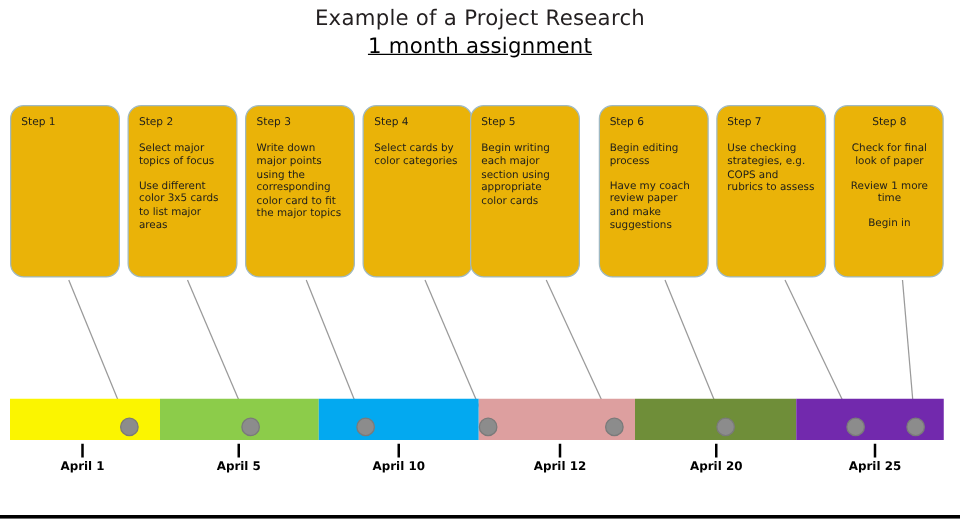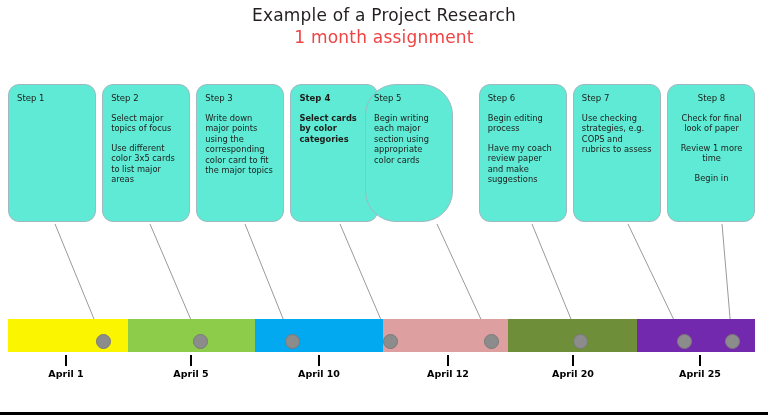--- a/index.html
+++ b/index.html
@@ -28,39 +28,40 @@
     text-align: center;
   }
   .title-line-1 {
     font-size: 17px;
     color: #231f20;
     line-height: 22px;
     letter-spacing: 0.2px;
   }
   .title-line-2 {
     font-size: 17px;
-    color: #ef4444;
+    color: #000000;
     line-height: 22px;
     letter-spacing: 0.2px;
+    text-decoration: underline;
   }
 
   
   #steps-layer {
     position: absolute;
     left: 0;
     top: 84px;
     width: 768px;
     height: 140px;
   }
   .step-box {
     position: absolute;
     top: 0;
     width: 88px;
     height: 138px;
-    background: #5eead4;
+    background: #eab308;
     border: 1px solid #9fb9c2;
     border-radius: 11px;
     box-sizing: border-box;
     padding: 8px 7px 4px 8px;
     overflow: hidden;
   }
   .step-title {
     font-size: 8.5px;
     color: #1d1d1b;
     line-height: 11px;
@@ -156,25 +157,25 @@
       </div>
       <div class="step-box" style="left: 102.143px;">
         <div class="step-title">Step 2</div>
         <div class="step-para">Select major topics of focus</div>
         <div class="step-para">Use different color 3x5 cards to list major areas</div>
       </div>
       <div class="step-box" style="left: 196.286px;">
         <div class="step-title">Step 3</div>
         <div class="step-para">Write down major points using the corresponding color card to fit the major topics</div>
       </div>
-      <div class="step-box" style="left: 290.429px; font-weight: bold;">
+      <div class="step-box" style="left: 290.429px;">
         <div class="step-title">Step 4</div>
         <div class="step-para">Select cards by color categories</div>
       </div>
-      <div class="step-box" style="left: 365px; border-radius: 31px;">
+      <div class="step-box" style="left: 376px;">
         <div class="step-title">Step 5</div>
         <div class="step-para">Begin writing each major section using appropriate color cards</div>
       </div>
       <div class="step-box" style="left: 478.714px;">
         <div class="step-title">Step 6</div>
         <div class="step-para">Begin editing process</div>
         <div class="step-para">Have my coach review paper and make suggestions</div>
       </div>
       <div class="step-box" style="left: 572.857px;">
         <div class="step-title">Step 7</div>

